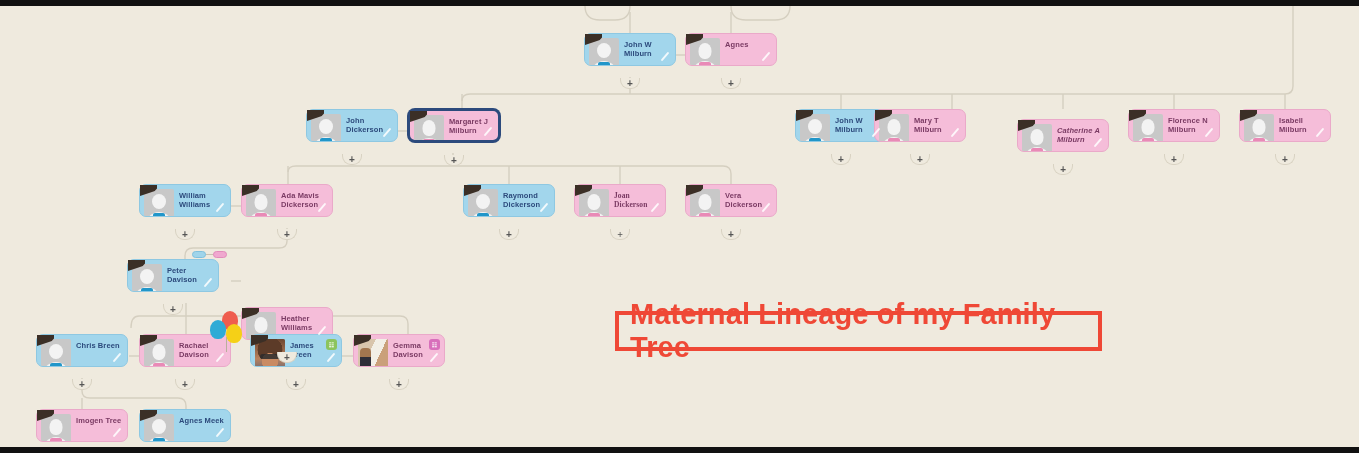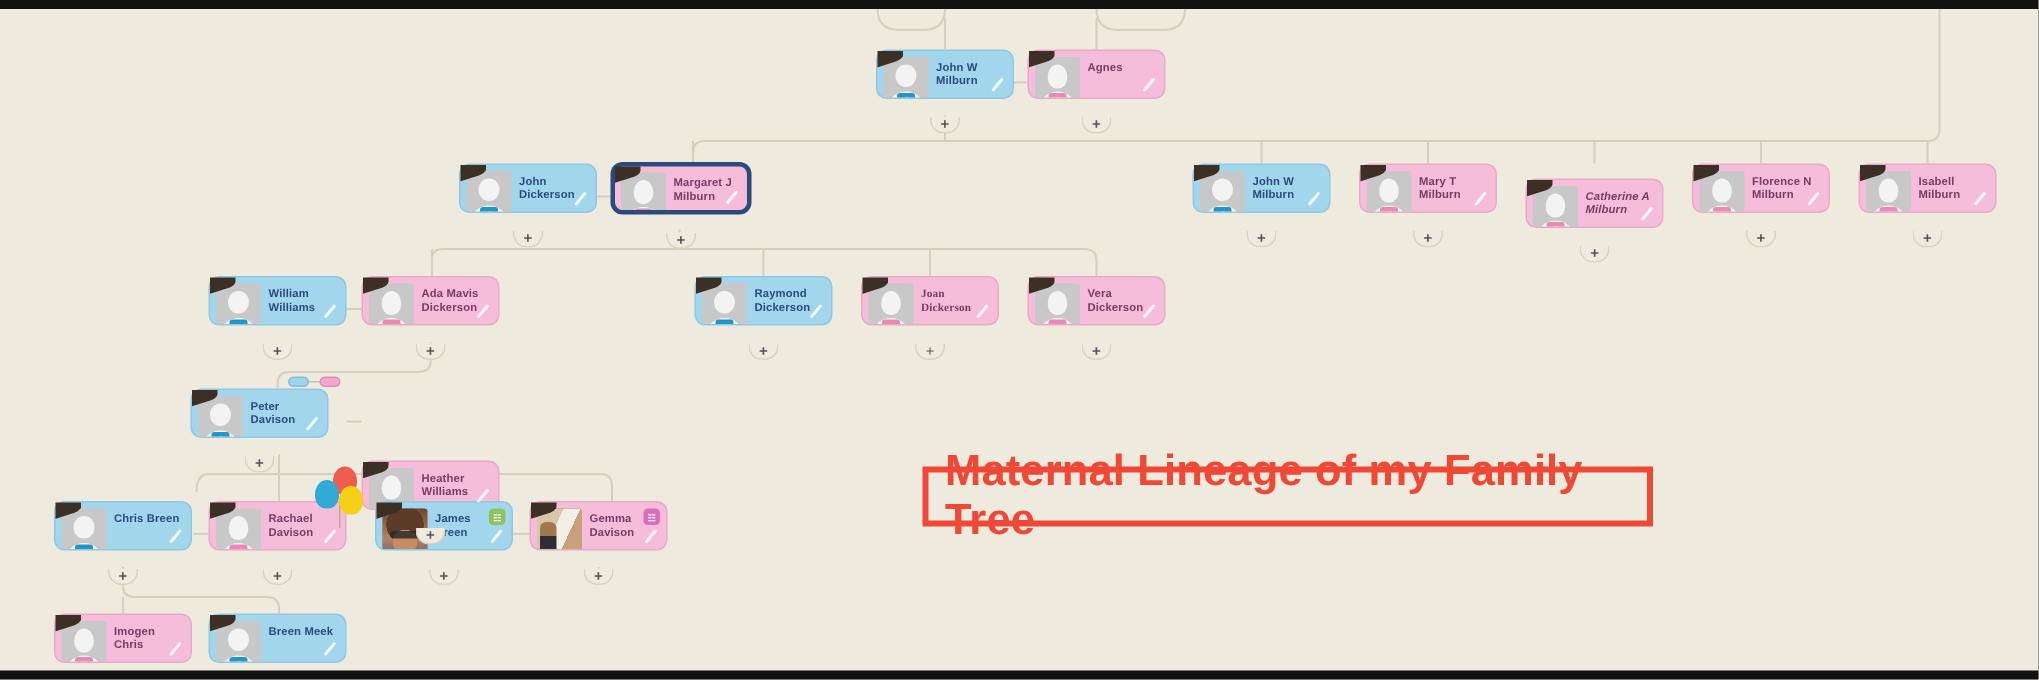--- a/index.html
+++ b/index.html
@@ -303,21 +303,21 @@
         </div>
         <div class="name">John W<br>Milburn</div>
         <div class="pencil"></div>
       </div>
       <div class="fold"></div>
       <div class="plus">
         <div class="bg"></div>
         <div class="sym">+</div>
       </div>
     </div>
-    <div class="card female" style="left: 906px; top: 103px;">
+    <div class="card female" style="left: 874px; top: 103px;">
       <div class="card-inner">
         <div class="avatar">
           <div class="av-head"></div>
           <div class="av-body"></div>
           <div class="cam">
             <i></i>
           </div>
         </div>
         <div class="name">Mary T<br>Milburn</div>
         <div class="pencil"></div>
@@ -576,35 +576,35 @@
     </div>
     <div class="card female" style="left: 36px; top: 403px;">
       <div class="card-inner">
         <div class="avatar">
           <div class="av-head"></div>
           <div class="av-body"></div>
           <div class="cam">
             <i></i>
           </div>
         </div>
-        <div class="name">Imogen Chris</div>
+        <div class="name">Imogen Tree</div>
         <div class="pencil"></div>
       </div>
       <div class="fold"></div>
     </div>
     <div class="card male" style="left: 139px; top: 403px;">
       <div class="card-inner">
         <div class="avatar">
           <div class="av-head"></div>
           <div class="av-body"></div>
           <div class="cam">
             <i></i>
           </div>
         </div>
-        <div class="name">Breen Meek</div>
+        <div class="name">Agnes Meek</div>
         <div class="pencil"></div>
       </div>
       <div class="fold"></div>
     </div>
     <div id="title">
     <span>Maternal Lineage of my Family Tree</span>
   </div>
 
 </div>
 

